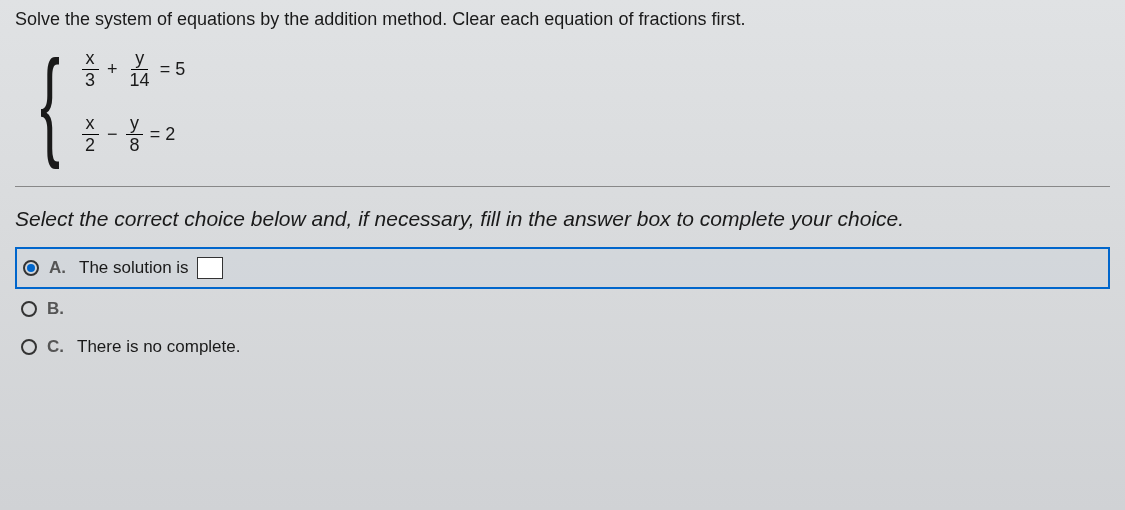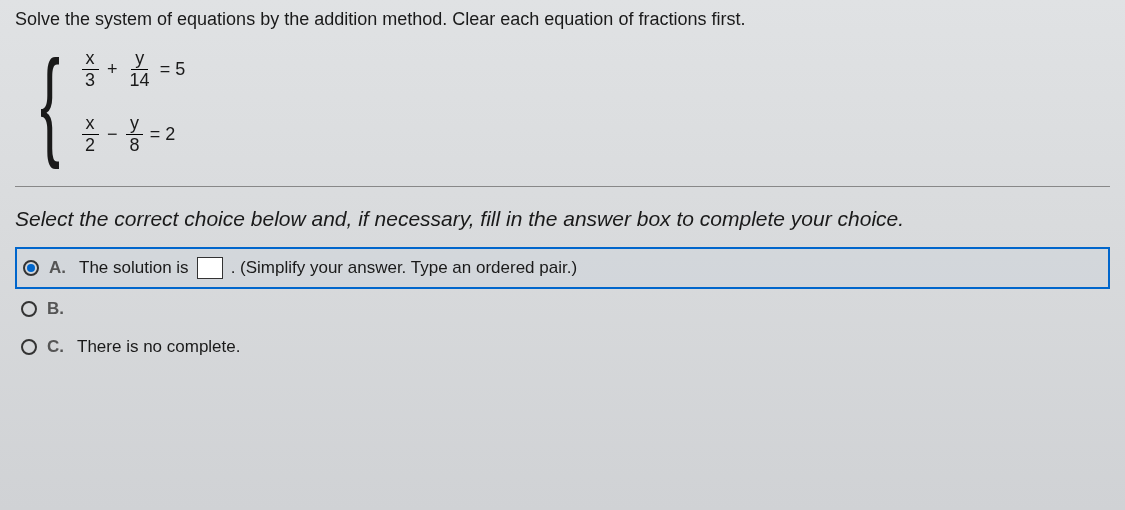--- a/index.html
+++ b/index.html
@@ -165,21 +165,20 @@
   <hr class="divider">
 
   <div class="select-text">Select the correct choice below and, if necessary, fill in the answer box to complete your choice.</div>
 
   <div class="choice-row selected">
     <span class="radio checked"></span>
     <span class="choice-label">A.</span>
     <span class="choice-text">
       <span>The solution is</span>
       <span class="answer-box"></span>
-      <span>. (Simplify your answer. Type an ordered pair.)</span>
     </span>
   </div>
 
   <div class="choice-row">
     <span class="radio"></span>
     <span class="choice-label">B.</span>
   </div>
 
   <div class="choice-row">
     <span class="radio"></span>

